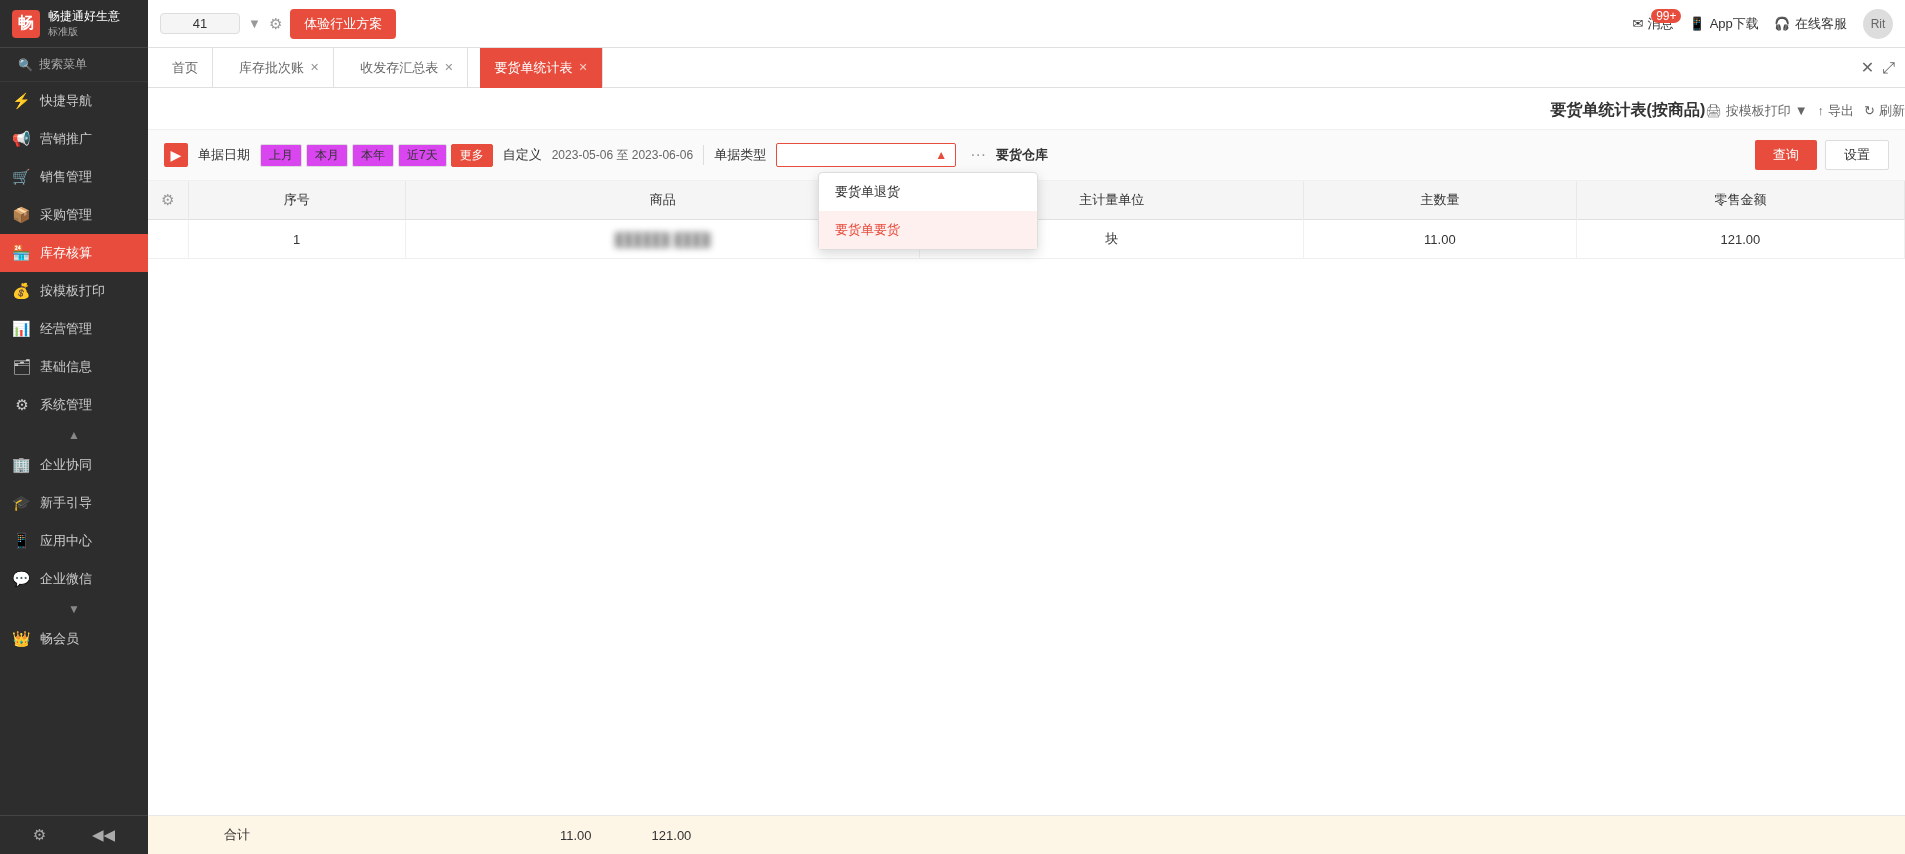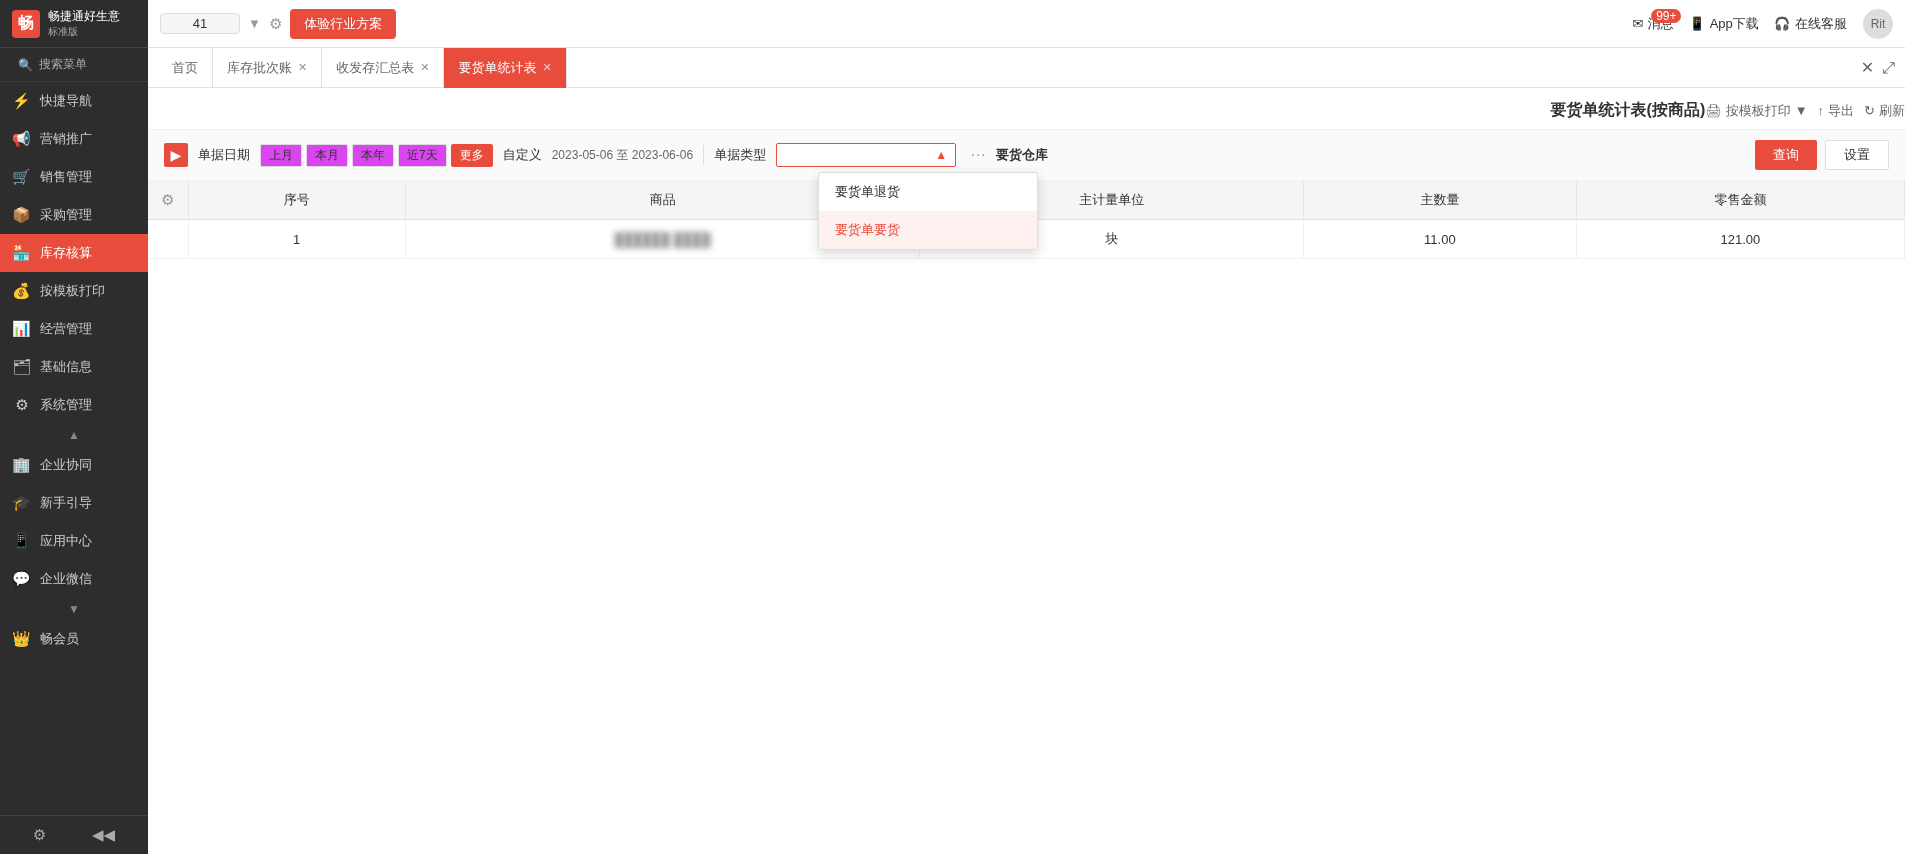--- a/index.html
+++ b/index.html
@@ -134,21 +134,21 @@
     }
 
     
     .tabs-bar {
       height: 40px;
       background: #fff;
       display: flex;
       align-items: center;
       border-bottom: 1px solid #e0e0e0;
       padding: 0 10px;
-      gap: 0;
+      gap: 12px;
       flex-shrink: 0;
       position: relative;
     }
     .tab-item {
       display: flex; align-items: center;
       padding: 0 14px;
       height: 40px;
       cursor: pointer;
       font-size: 13px;
       color: #666;
@@ -567,17 +567,22 @@
               <td>1</td>
               <td class="blurred">██████ ████</td>
               <td>块</td>
               <td>11.00</td>
               <td>121.00</td>
             </tr>
           </tbody>
         </table>
       </div>
 
+      <div class="table-footer">
+        <span class="footer-label">合计</span>
+        <span class="footer-qty">11.00</span>
+        <span class="footer-amount">121.00</span>
+      </div>
 
     </div>
   </div>
 
 </div>
 
 </body></html>

